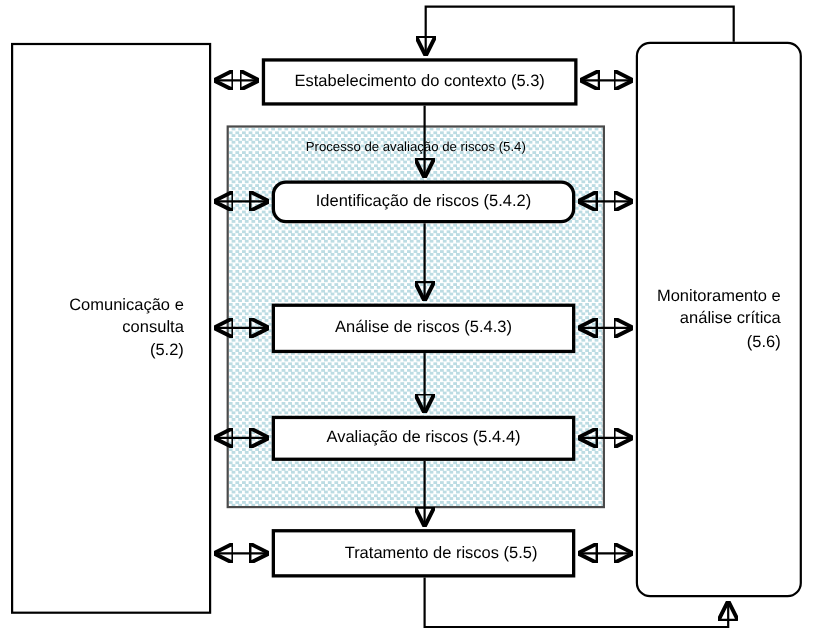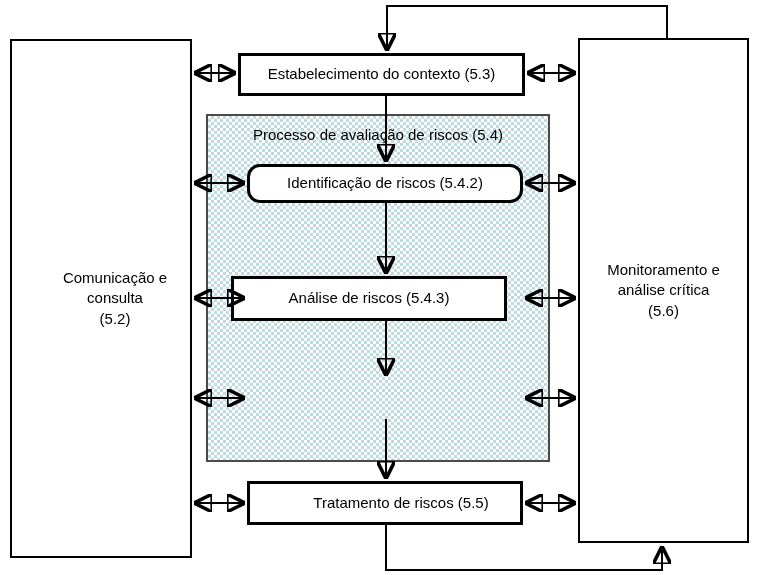--- a/index.html
+++ b/index.html
@@ -15,52 +15,52 @@
     background: #ffffff;
     overflow: hidden;
     color: #000000;
   }
   .box {
     position: absolute;
     background: #ffffff;
     display: flex;
     align-items: center;
     justify-content: center;
-    text-align: center;
+    text-align: right;
     font-size: 15px;
     line-height: 1.35;
     box-sizing: border-box;
   }
   .side-box  { border: 2px solid #000000; }
   .flow-box  { border: 3px solid #000000; }
   .multiline { white-space: pre-line; }
 
   #left-box      { left: 10px;  top: 39px;  width: 182px; height: 519px; padding-left: 28px; }
-  #right-box     { left: 578px; top: 38px;  width: 171px; height: 505px; }
+  #right-box     { left: 578px; top: 38px;  width: 151px; height: 505px; border-radius: 13px; }
   #context-box   { left: 238px; top: 53px;  width: 287px; height: 43px; }
   #treatment-box { left: 247px; top: 481px; width: 276px; height: 44px; padding-left: 32px; }
 
   #assessment-group {
     position: absolute;
     left: 206px; top: 114px;
     width: 344px; height: 348px;
     box-sizing: border-box;
     border: 2px solid #4a4a4a;
     background-image: repeating-conic-gradient(#bcdce3 0% 25%, #ffffff 0% 50%);
     background-size: 6px 6px;
   }
   #assessment-group-title {
     position: absolute;
     left: 0; top: 10px;
     width: 100%;
     text-align: center;
-    font-size: 15px;
+    font-size: 12px;
   }
   #identification-box { left: 247px; top: 164px; width: 276px; height: 39px; border-radius: 13px; }
-  #analysis-box       { left: 231px; top: 276px; width: 276px; height: 45px; }
+  #analysis-box       { left: 247px; top: 276px; width: 276px; height: 45px; }
   #evaluation-box     { left: 247px; top: 378px; width: 276px; height: 41px; }
 
   #arrow-layer {
     position: absolute;
     left: 0; top: 0;
     width: 757px; height: 575px;
     pointer-events: none;
   }
   #arrow-layer path, #arrow-layer line {
     stroke: #000000;
@@ -84,20 +84,21 @@
   <div class="box flow-box" id="context-box">Estabelecimento do contexto (5.3)</div>
 
   <div id="assessment-group">
     <div id="assessment-group-title">Processo de avaliação de riscos (5.4)</div>
   </div>
 
   <div class="box flow-box" id="identification-box">Identificação de riscos (5.4.2)</div>
 
   <div class="box flow-box" id="analysis-box">Análise de riscos (5.4.3)</div>
 
+  <div class="box flow-box" id="evaluation-box">Avaliação de riscos (5.4.4)</div>
 
   <div class="box flow-box" id="treatment-box">Tratamento de riscos (5.5)</div>
 
   <svg id="arrow-layer" viewBox="0 0 757 575" xmlns="http://www.w3.org/2000/svg">
     <defs>
       <marker id="ah" viewBox="0 0 10 10" refX="9" refY="5" markerWidth="9" markerHeight="9" orient="auto-start-reverse">
         <path d="M0,0 L10,5 L0,10 z" fill="#000000" stroke="none"></path>
       </marker>
     </defs>
 

